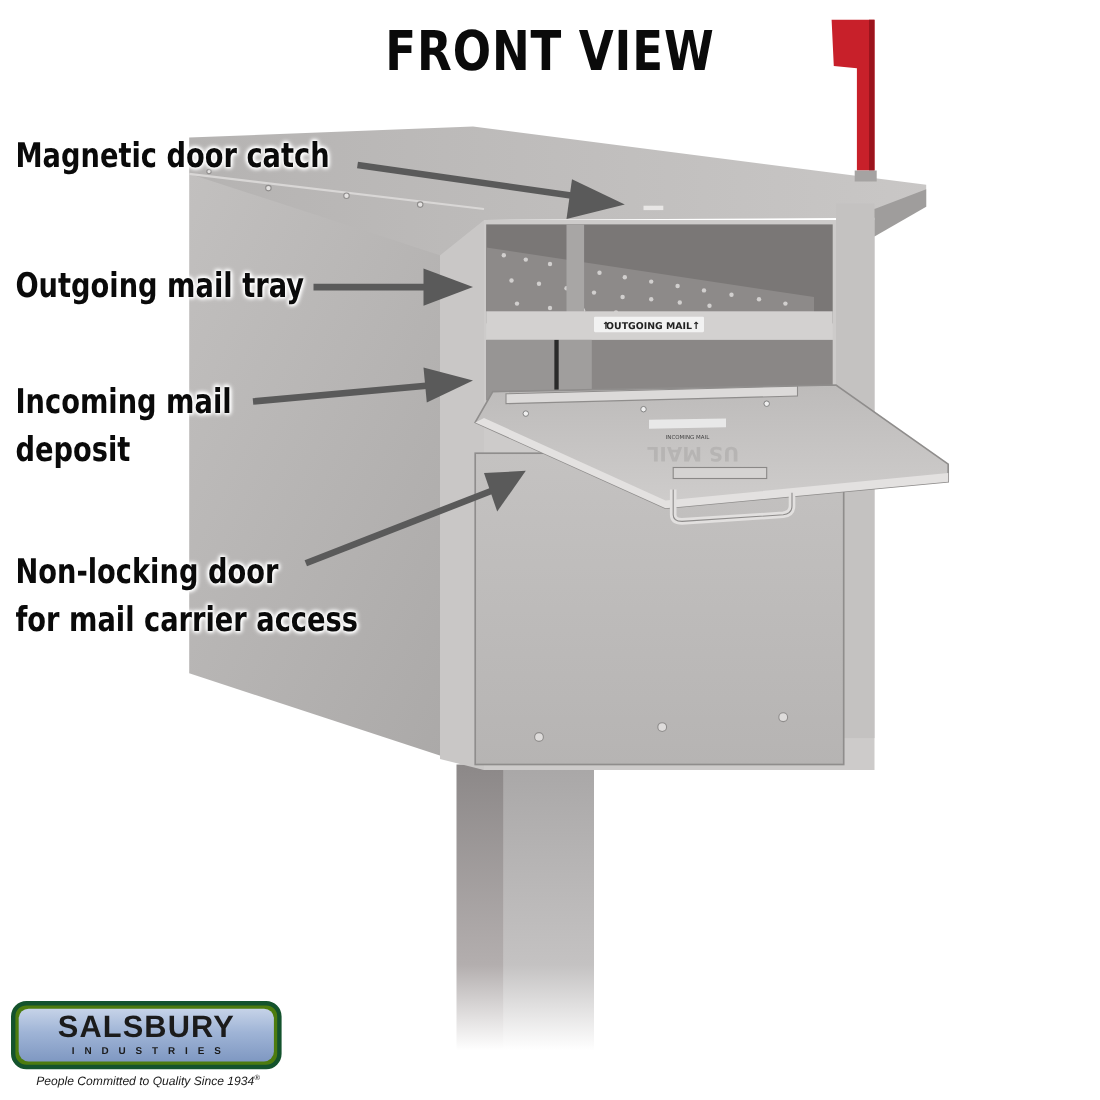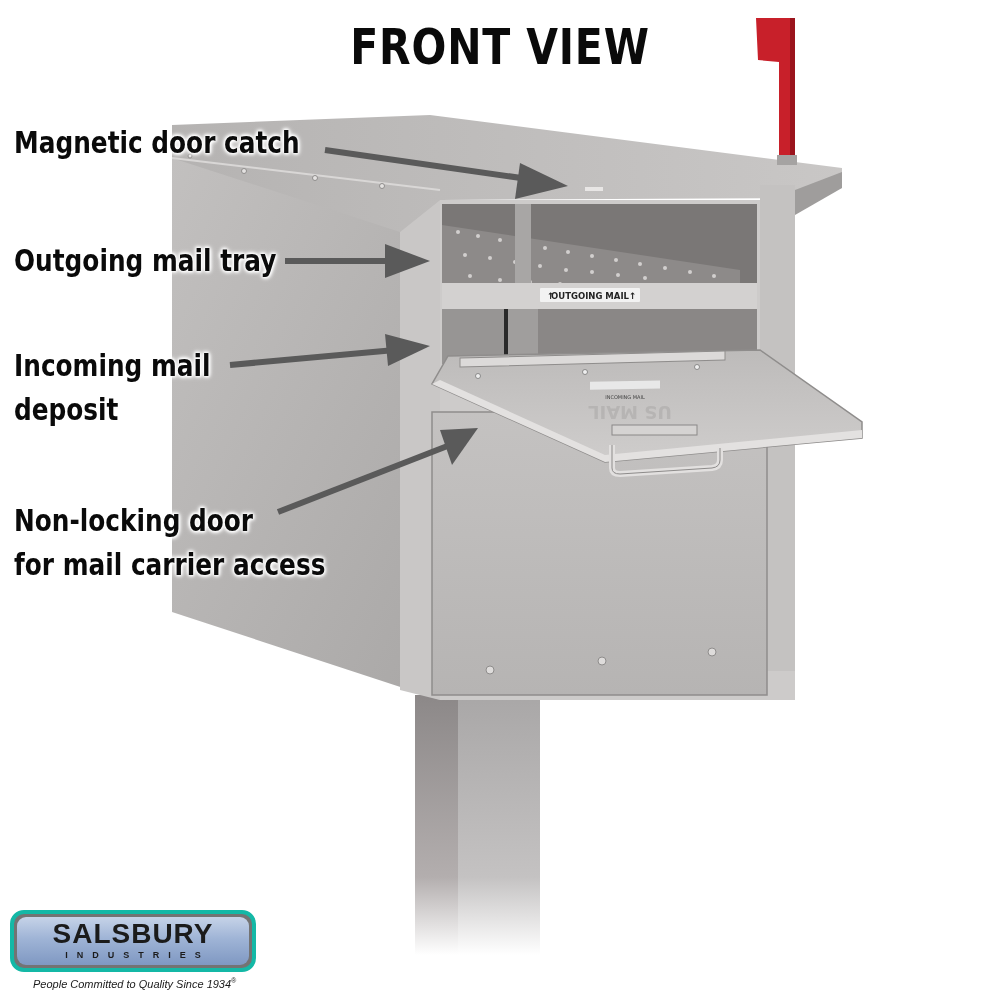--- a/index.html
+++ b/index.html
@@ -18,22 +18,22 @@
     .callout {
       position: absolute; left: 14px; color: #0a0a0a; font-weight: bold;
       font-family: "DejaVu Sans", sans-serif;
       font-size: 31px; line-height: 44px;
       transform: scaleX(0.80); transform-origin: 0 0;
       text-shadow: 0 0 3px #fff, 0 0 5px #fff, 0 0 7px #fff, 1px 1px 4px #fff, -1px -1px 4px #fff;
       white-space: nowrap;
     }
     .logo {
       position: absolute; left: 10px; top: 910px; width: 246px; height: 62px;
-      border: 4px solid #14b8a6; border-radius: 14px; box-sizing: border-box;
-      background: #737373; padding: 3px;
+      border: 4px solid #14532d; border-radius: 14px; box-sizing: border-box;
+      background: #4d7c0f; padding: 3px;
     }
     .logo-inner {
       width: 100%; height: 100%; border-radius: 9px; box-sizing: border-box;
       background: linear-gradient(180deg, #c6d3e8 0%, #9fb4d6 45%, #7f98c2 100%);
       text-align: center; position: relative;
     }
     .logo-name {
       position: absolute; left: 0; right: 0; top: 1px;
       font-size: 28px; font-weight: bold; letter-spacing: 1px; color: #1b1b1b;
       font-family: "Liberation Sans", sans-serif;

